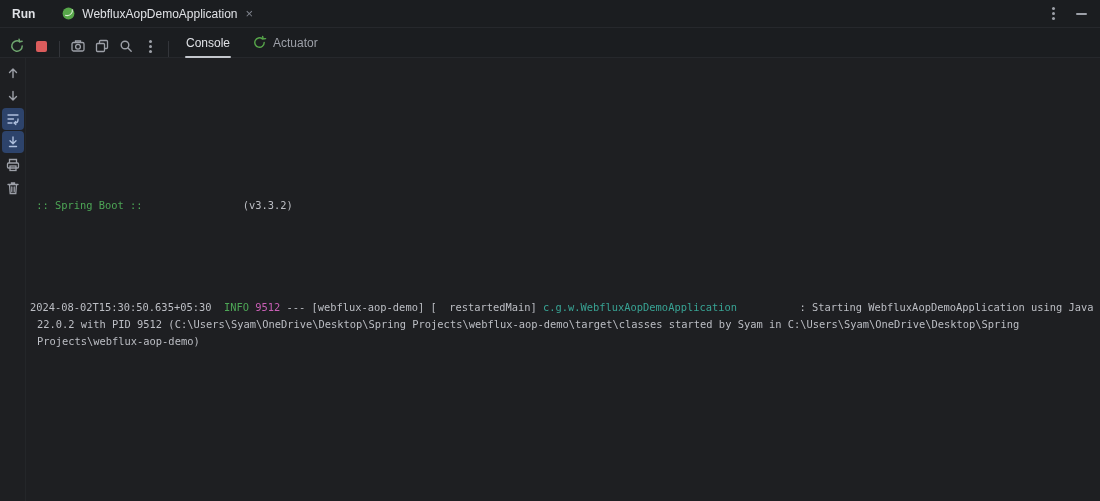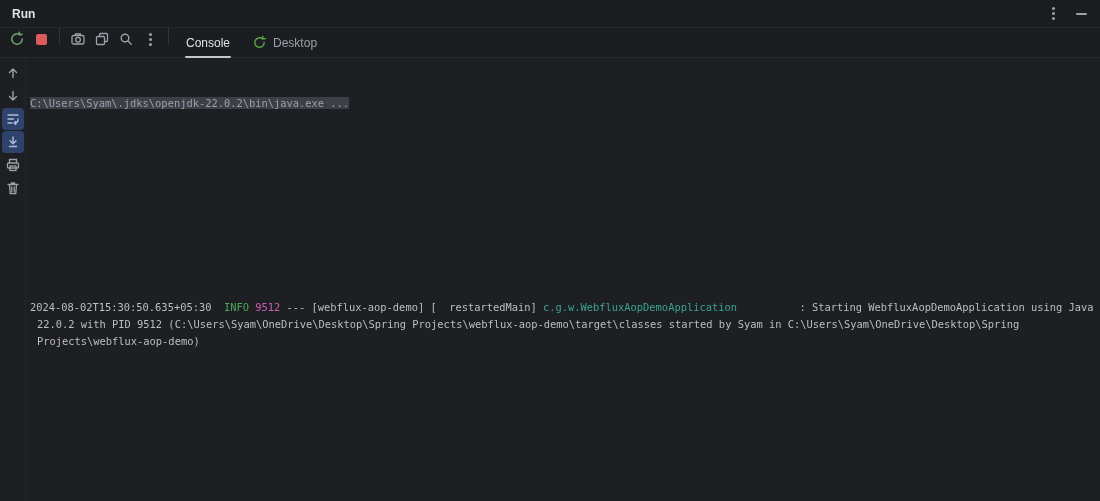--- a/index.html
+++ b/index.html
@@ -17,21 +17,21 @@
   }
   .panel-title { font-size:12px; font-weight:bold; color:#dfe1e5; margin:0 18px 0 4px; }
   .run-tab { display:flex; align-items:center; gap:6px; height:100%; padding:0 8px; font-size:12px; color:#dfe1e5; cursor:default; }
   .tab-close { color:#7f838c; font-size:13px; margin-left:2px; cursor:pointer; }
   .titlebar .right { margin-left:auto; display:flex; align-items:center; gap:6px; }
   .icon-btn { width:22px; height:22px; display:flex; align-items:center; justify-content:center; border-radius:4px; background:transparent; border:none; cursor:pointer; }
   .kebab { width:3px; height:3px; border-radius:50%; background:#9da0a8; box-shadow:0 -5px 0 #9da0a8, 0 5px 0 #9da0a8; }
   .minimize-bar { width:11px; height:2px; background:#9da0a8; border-radius:1px; }
   
   .toolbar {
-    height:30px; display:flex; align-items:flex-start;
+    height:30px; display:flex; align-items:flex-end;
     background:#1b1d20; border-bottom:1px solid #26282c;
     padding:0 6px; gap:2px;
   }
   .stop-square { width:11px; height:11px; border-radius:2px; background:var(--stop-red,#db5c5c); }
   .vsep { width:1px; height:16px; background:#33353a; margin:0 5px; }
   .tw-tab { position:relative; height:100%; display:flex; align-items:center; gap:6px; padding:0 10px; font-size:12px; color:#9da0a8; cursor:pointer; }
   .tw-tab.active { color:#dfe1e5; }
   .tw-tab.active::after { content:""; position:absolute; left:9px; right:9px; bottom:-1px; height:2px; background:#c3c6cc; border-radius:1px; }
   .tw-tab .lbl { white-space:nowrap; }
   
@@ -56,20 +56,30 @@
   .c-logger { color:var(--logger-teal,#38a394); cursor:pointer; }
   .log-entry { padding-left:7px; text-indent:-7px; }
   svg { display:block; }
 </style>
 </head>
 <body>
 
 <div class="titlebar">
   <span class="panel-title">Run</span>
 
+  <div class="run-tab">
+    <span>
+      <svg width="15" height="15" viewBox="0 0 16 16">
+        <circle cx="8" cy="8" r="6.3" fill="#57a64a"></circle>
+        <path d="M4.4 9.9c2.3.7 5 .2 6.6-1.9 1-1.3 1.3-3 1-4.5" fill="none" stroke="#d9ecd2" stroke-width="1.2"></path>
+      </svg>
+    </span>
+    <span>WebfluxAopDemoApplication</span>
+    <span class="tab-close">×</span>
+  </div>
 
   <div class="right">
     <button class="icon-btn">
       <span class="kebab"></span>
     </button>
     <button class="icon-btn">
       <span class="minimize-bar"></span>
     </button>
   </div>
 </div>
@@ -110,21 +120,21 @@
   <span class="vsep"></span>
 
   <div class="tw-tab active">
     <span class="lbl">Console</span>
   </div>
   <div class="tw-tab">
     <svg width="15" height="15" viewBox="0 0 16 16" fill="none" stroke="#57a64a" stroke-width="1.5" stroke-linecap="round">
       <path d="M13 8a5 5 0 1 1-1.9-3.9"></path>
       <path d="M11.4 1.6l.4 2.7 2.7-.4"></path>
     </svg>
-    <span class="lbl">Desktop</span>
+    <span class="lbl">Actuator</span>
   </div>
 </div>
 
 <div class="main">
   <div class="gutter">
     <button class="icon-btn">
       <svg width="16" height="16" viewBox="0 0 16 16" fill="none" stroke="#9da0a8" stroke-width="1.4" stroke-linecap="round" stroke-linejoin="round">
         <path d="M8 12.5v-8M4.5 7.5 8 4l3.5 3.5"></path>
       </svg>
     </button>
@@ -154,20 +164,20 @@
     </button>
     <button class="icon-btn">
       <svg width="16" height="16" viewBox="0 0 16 16" fill="none" stroke="#9da0a8" stroke-width="1.3" stroke-linecap="round">
         <path d="M3 4.5h10M6.5 4.5V3h3v1.5M4.5 4.5l.7 9h5.6l.7-9M6.8 7v4.5M9.2 7v4.5"></path>
       </svg>
     </button>
   </div>
 
   <div class="console-scroll">
     <div class="console-text">
-      <div><span class="cmd-sel">C:\Users\Syam\.jdks\openjdk-22.0.2\bin\java.exe ...</span></div>
       <div class="blank"></div>
       <div class="blank"></div>
+      <div><span> </span><span class="c-green">:: Spring Boot ::</span><span>                </span><span>(v3.3.2)</span></div>
       <div class="blank"></div>
       <div><div class="log-entry"><span>2024-08-02T15:30:50.635+05:30</span><span>  </span><span class="c-green">INFO</span><span> </span><span class="c-pid">9512</span><span> --- [webflux-aop-demo] [  restartedMain] </span><span class="c-logger">c.g.w.WebfluxAopDemoApplication</span><span>          : </span><span>Starting WebfluxAopDemoApplication using Java 22.0.2 with PID 9512 (C:\Users\Syam\OneDrive\Desktop\Spring Projects\webflux-aop-demo\target\classes started by Syam in C:\Users\Syam\OneDrive\Desktop\Spring Projects\webflux-aop-demo)</span></div></div>
     </div>
   </div>
 </div>
 
 </body></html>

